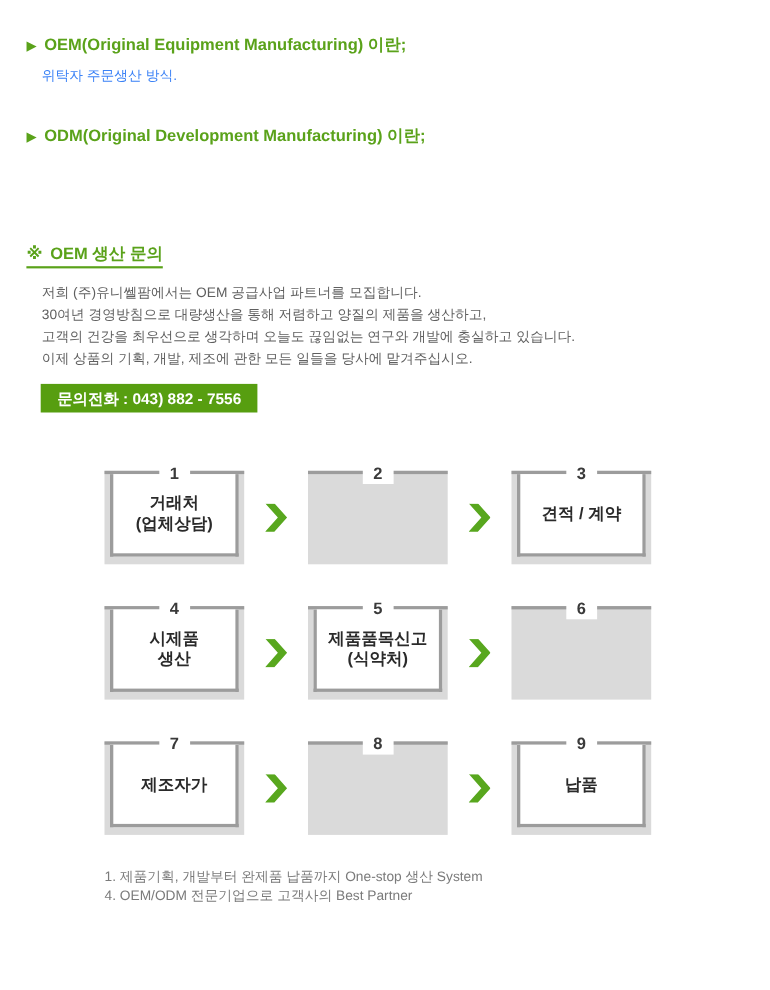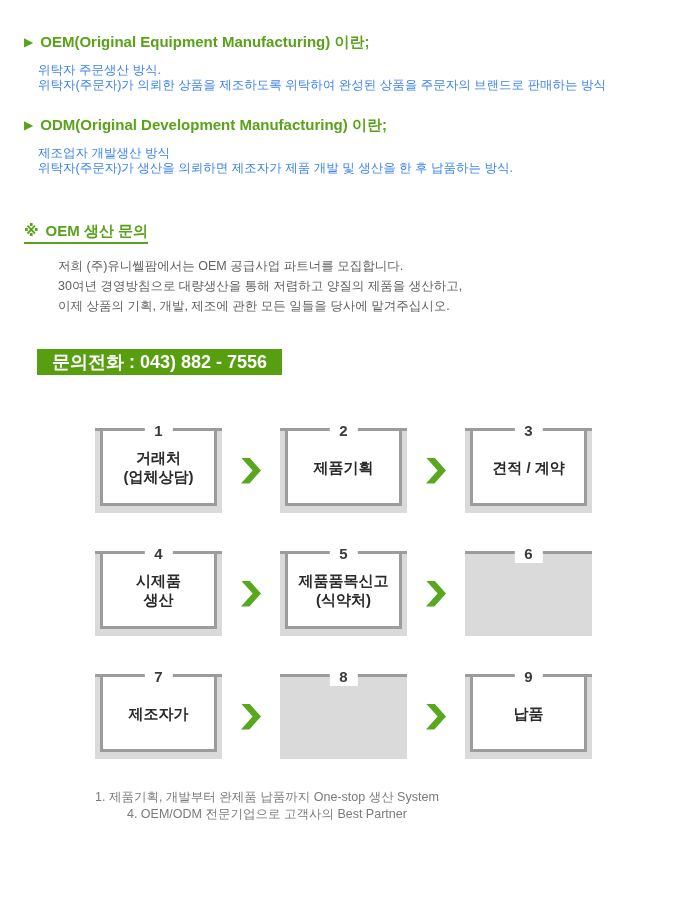--- a/index.html
+++ b/index.html
@@ -9,81 +9,77 @@
 
   
   .sec-heading { display:inline-flex; align-items:center; gap:7px;
                  color:#5aa21a; font-size:15px; font-weight:bold; line-height:18px; }
   .sec-heading .tri { font-size:12px; line-height:18px; }
   .underlined { border-bottom:2px solid #5aa21a; padding-bottom:2px; }
 
   
   .para { margin:12px 0 0 14px; color:#3b82f6; font-size:12.5px; }
   .para.tight div { line-height:15px; }
-  .para.wide div  { line-height:20px;margin-left:20px; }
+  .para.wide div  { line-height:20px; }
 
   
   .phone-btn { position:absolute; top:349px; left:37px;
-               background:#579e10; color:#ffffff; font-size:18px; font-weight:bold;
+               background:#579e10; color:#ffffff; font-size:14px; font-weight:bold;
                line-height:16px; padding:5px 15px; border:none; cursor:default; }
 
   
   .flow { position:absolute; top:428px; left:95px; width:497px; }
   .flow-row { display:flex; margin-bottom:38px; }
   .step-outer { width:127px; box-sizing:border-box; position:relative;
                 background:#dadada; border-top:3px solid #9c9c9c; padding:0 5px 7px; }
   .step-box { background:#ffffff; border:3px solid #9c9c9c; border-top:none;
               height:75px; box-sizing:border-box;
               display:flex; flex-direction:column; align-items:center; justify-content:center; }
   .step-num { position:absolute; top:-9px; left:50%; transform:translateX(-50%);
               background:#ffffff; padding:0 10px; color:#3a3a3a;
               font-size:15px; font-weight:bold; line-height:18px; }
   .step-line { color:#2a2a2a; font-size:15px; font-weight:bold; line-height:19px; text-align:center; white-space:nowrap; }
   .step-line:empty { display:none; }
   .spacer { width:58px; display:flex; align-items:center; justify-content:center; }
   .chev { width:20px; height:26px; background:#58a71e;
           clip-path:polygon(0 0, 42% 0, 100% 50%, 42% 100%, 0 100%, 58% 50%); }
 
   
-  .notes { position:absolute; top:789px; left:95px; color:#7b7b7b; font-size:12.5px;text-align:center; }
+  .notes { position:absolute; top:789px; left:95px; color:#7b7b7b; font-size:12.5px; }
   .notes div { line-height:17px; }
 </style>
 </head>
 <body>
 
 <div class="abs" style="top:32px; left:24px;">
   <div class="sec-heading">
     <span class="tri">▶</span>
     <span>OEM(Original Equipment Manufacturing) 이란;</span>
   </div>
   <div class="para tight">
     <div>위탁자 주문생산 방식.</div>
-    <div>위탁자(주문자)가 의뢰한 상품을 제조하도록 위탁하여 완성된 상품을 주문자의 브랜드로 판매하는 방식</div>
   </div>
 </div>
 
 <div class="abs" style="top:115px; left:24px;">
   <div class="sec-heading">
     <span class="tri">▶</span>
     <span>ODM(Original Development Manufacturing) 이란;</span>
-  </div>
-  <div class="para tight">
-    <div>제조업자 개발생산 방식</div>
-    <div>위탁자(주문자)가 생산을 의뢰하면 제조자가 제품 개발 및 생산을 한 후 납품하는 방식.</div>
   </div>
 </div>
 
 <div class="abs" style="top:222px; left:24px;">
   <div class="sec-heading underlined">
     <span>※</span>
     <span>OEM 생산 문의</span>
   </div>
   <div class="para wide" style="color:#5f5f5f;">
     <div>저희 (주)유니쎌팜에서는 OEM 공급사업 파트너를 모집합니다.</div>
     <div>30여년 경영방침으로 대량생산을 통해 저렴하고 양질의 제품을 생산하고,</div>
+    <div>고객의 건강을 최우선으로 생각하며 오늘도 끊임없는 연구와 개발에 충실하고 있습니다.</div>
     <div>이제 상품의 기획, 개발, 제조에 관한 모든 일들을 당사에 맡겨주십시오.</div>
   </div>
 </div>
 
 <button class="phone-btn">문의전화 :  043) 882 - 7556</button>
 
 <div class="flow">
 
   <div class="flow-row">
     <div class="step-outer">
@@ -91,24 +87,20 @@
       <div class="step-box">
         <span class="step-line">거래처</span>
         <span class="step-line">(업체상담)</span>
       </div>
     </div>
     <div class="spacer">
         <div class="chev"></div>
       </div>
     <div class="step-outer">
       <span class="step-num">2</span>
-      <div class="step-box">
-        <span class="step-line">제품기획</span>
-
-      </div>
     </div>
     <div class="spacer">
         <div class="chev"></div>
       </div>
     <div class="step-outer">
       <span class="step-num">3</span>
       <div class="step-box">
         <span class="step-line">견적 / 계약</span>
 
       </div>

